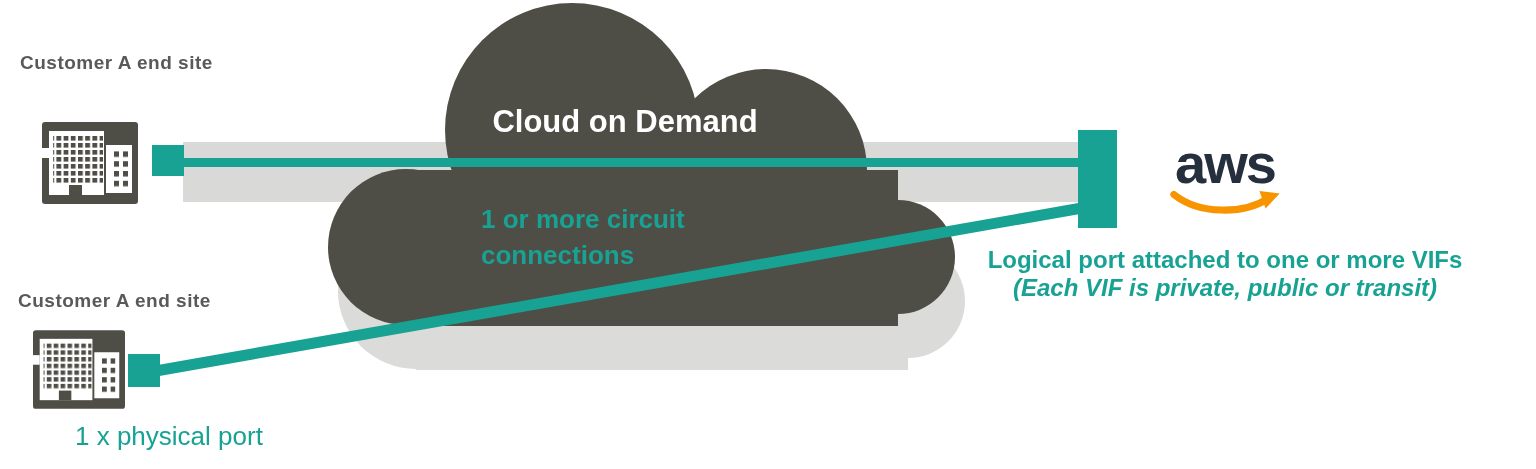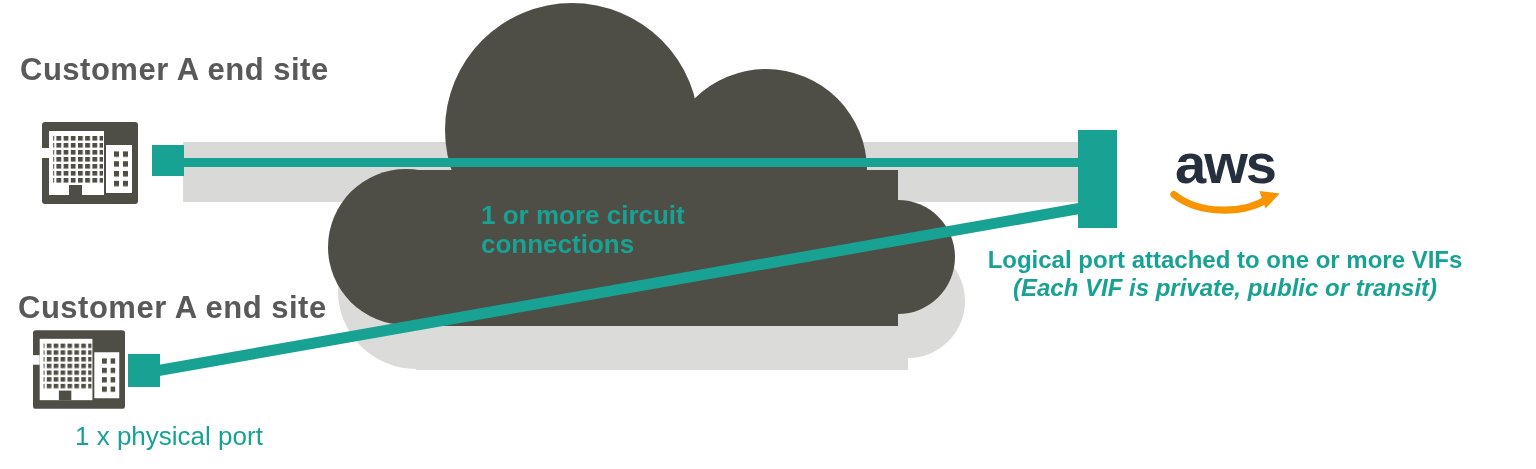--- a/index.html
+++ b/index.html
@@ -16,23 +16,23 @@
   html,body{background:#fff;}
   body{font-family:"Liberation Sans", sans-serif;}
   .canvas{position:relative;width:1536px;height:469px;background:#fff;overflow:hidden;}
   .layer{position:absolute;left:0;top:0;width:1536px;height:469px;}
   .band{fill:var(--band);}
   .shadowfill{fill:var(--cloud_shadow);}
   .cloudfill{fill:var(--cloud);}
   .tealfill{fill:var(--teal);}
   .tealline{stroke:var(--teal);}
   .abs{position:absolute;}
-  .site-label{font-size:31px;font-weight:bold;color:var(--label_gray);letter-spacing:.5px;white-space:nowrap;}
+  .site-label{font-size:19px;font-weight:bold;color:var(--label_gray);letter-spacing:.5px;white-space:nowrap;}
   .cloud-title{left:440px;top:104px;width:370px;text-align:center;font-size:31px;font-weight:bold;color:var(--white);white-space:nowrap;}
-  .circuit-note{left:481px;top:201px;width:245px;font-size:26px;font-weight:bold;color:var(--teal);line-height:29px;}
+  .circuit-note{left:481px;top:201px;width:245px;font-size:26px;font-weight:bold;color:var(--teal);line-height:36px;}
   .connector{background:var(--teal);}
   .port{left:1078px;top:130px;width:39px;height:98px;background:var(--teal);}
   .aws-tile{left:1157px;top:133px;width:136px;height:93px;background:var(--white);display:flex;flex-direction:column;align-items:center;justify-content:center;}
   .aws-text{font-size:56px;font-weight:bold;color:var(--aws_navy);line-height:48px;letter-spacing:-2px;}
   .aws-swoosh{width:122px;height:30px;margin-top:2px;}
   .logical-label{left:945px;top:246px;width:560px;text-align:center;color:var(--teal);font-weight:bold;font-size:24px;line-height:28px;}
   .logical-label .line2{font-style:italic;}
   .physical-label{left:75px;top:421px;font-size:26px;font-weight:normal;color:var(--teal);white-space:nowrap;}
   .building{display:block;}
 </style>
@@ -79,20 +79,21 @@
     <rect x="7" y="9" width="55" height="64" fill="#fff"></rect>
     <rect x="64" y="23" width="26" height="48" fill="#fff"></rect>
     <rect x="0" y="26" width="7" height="10" fill="#fff"></rect>
     <rect x="11" y="13" width="50" height="49" fill="url(#w1a)"></rect>
     <rect x="69" y="28" width="17" height="38" fill="url(#w2a)"></rect>
     <rect x="27" y="63" width="13" height="10" class="cloudfill"></rect>
   </svg>
 
   <div class="abs connector" style="left:152px;top:145px;width:32px;height:31px;"></div>
 
+  <div class="abs cloud-title">Cloud on Demand</div>
   <div class="abs circuit-note">1 or more circuit connections</div>
 
   <div class="abs port"></div>
 
   <div class="abs aws-tile">
     <div class="aws-text">aws</div>
     <svg class="aws-swoosh" viewBox="0 0 130 34">
       <path d="M7,5 C36,28 86,28 115,9" fill="none" stroke="var(--aws_orange)" stroke-width="8" stroke-linecap="round"></path>
       <path d="M104,1 L127,4 L111,21 Z" fill="var(--aws_orange)"></path>
     </svg>

